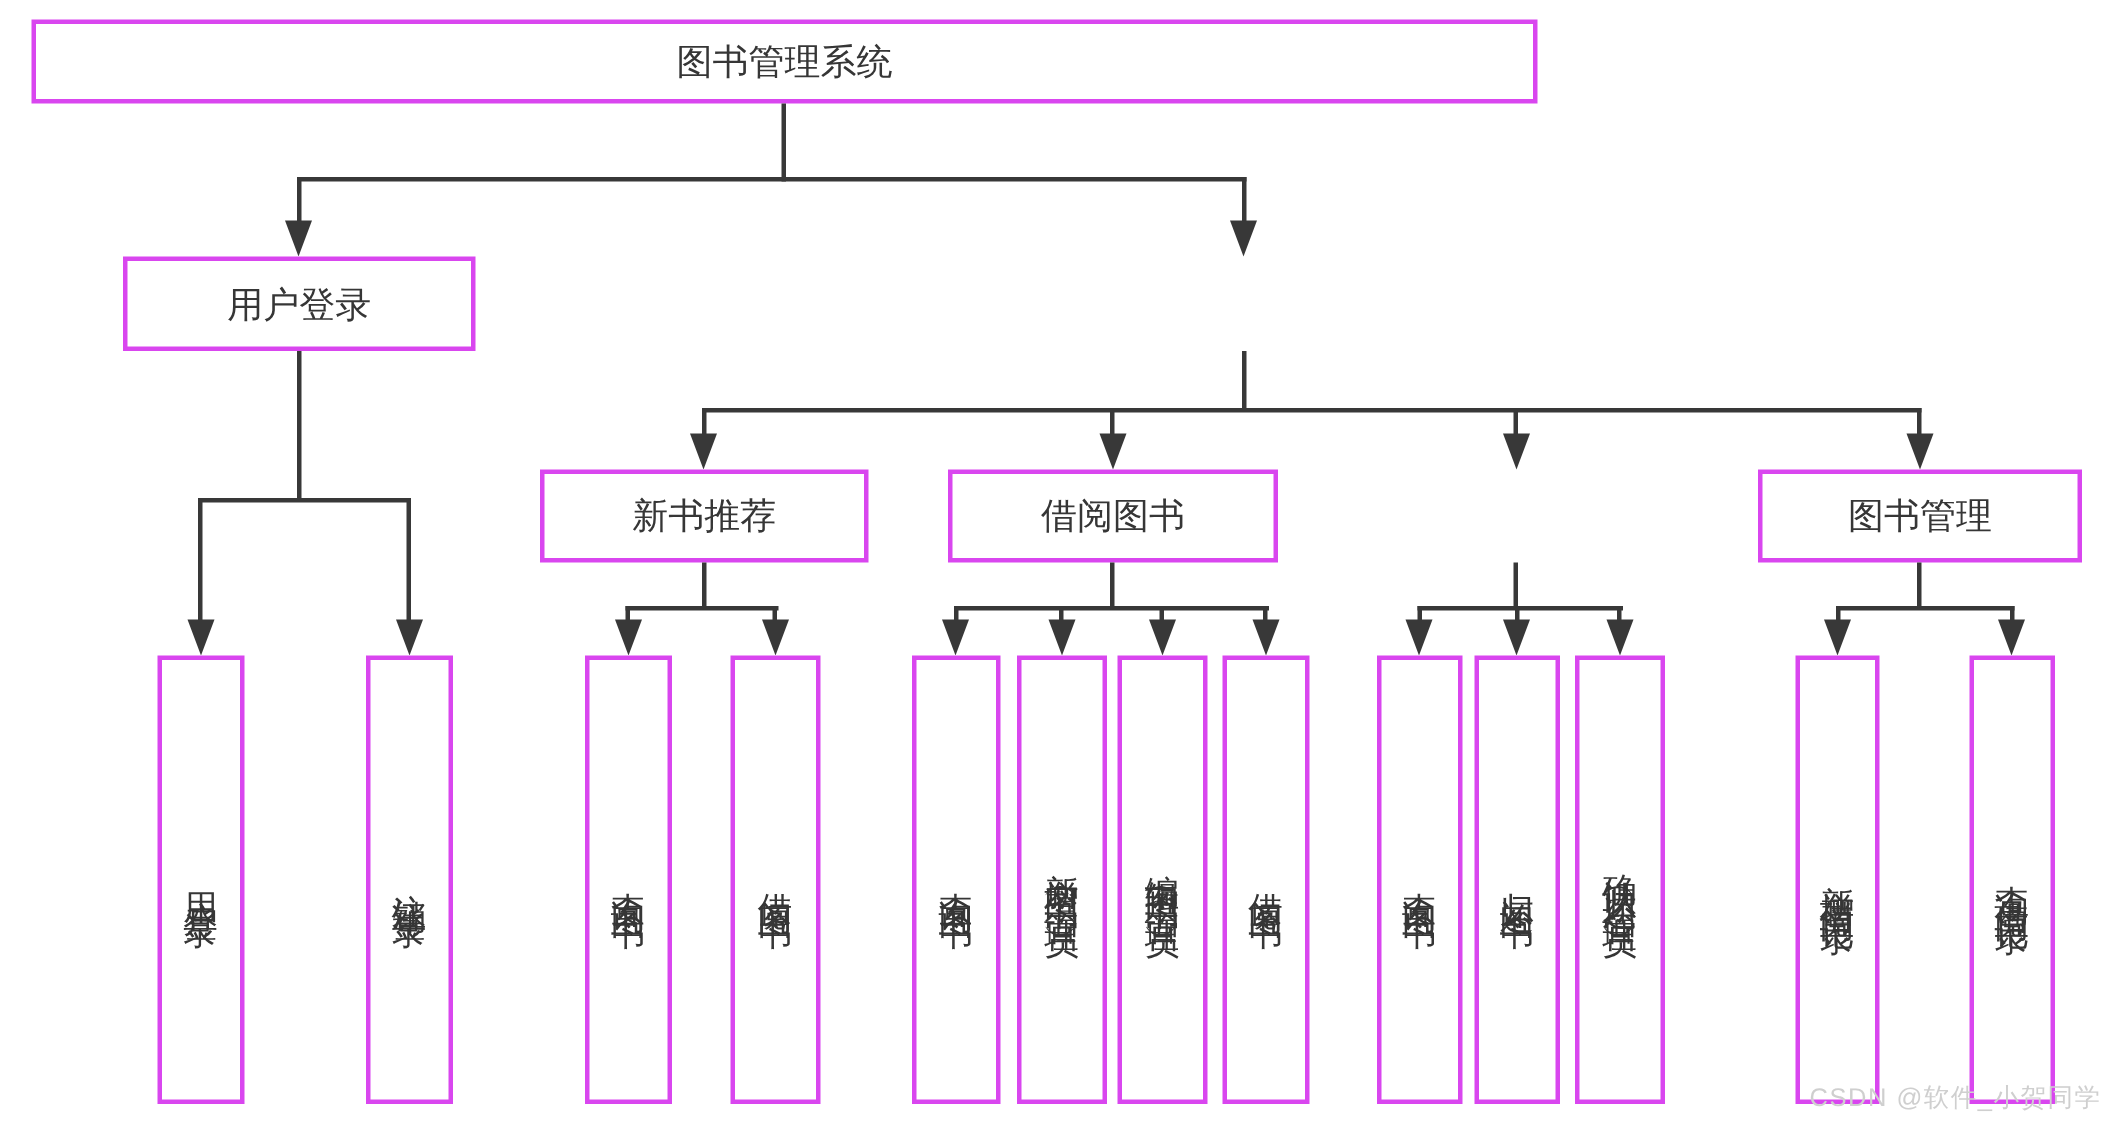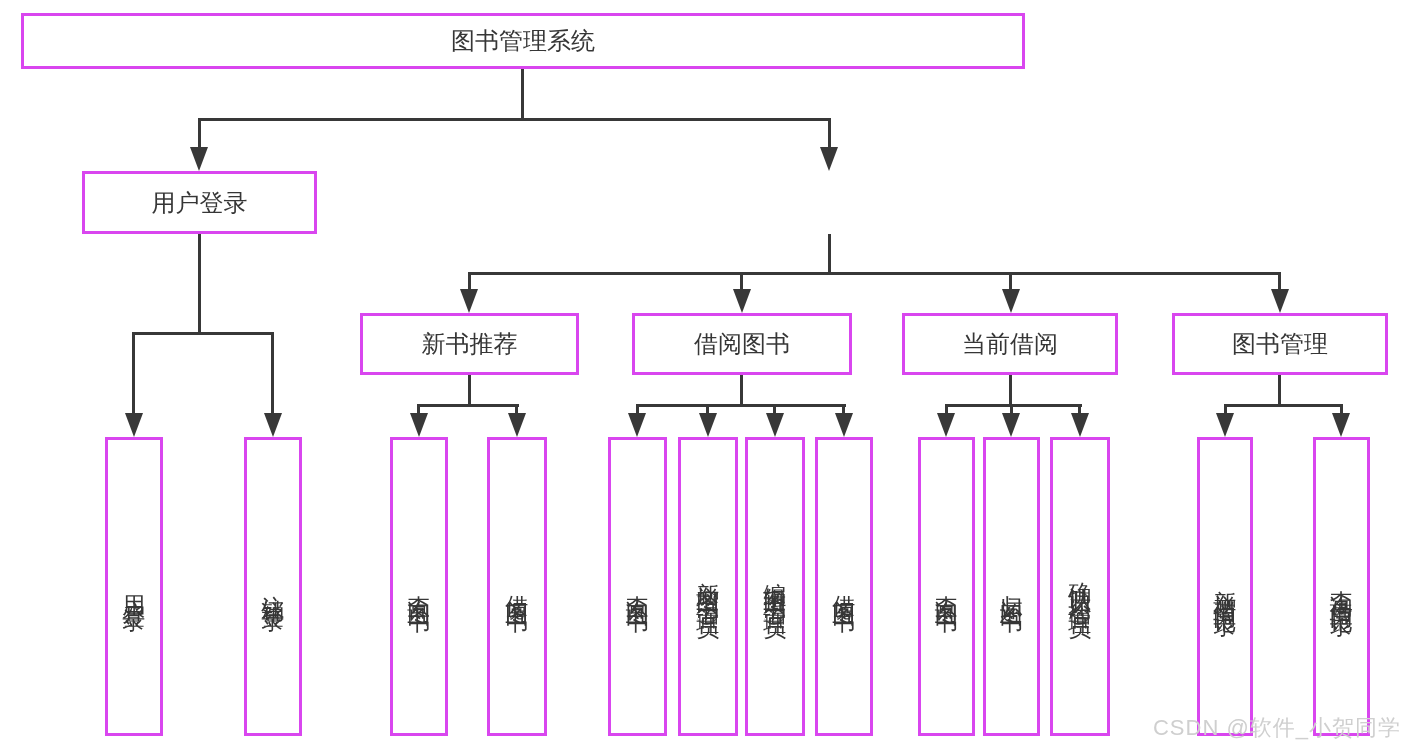--- a/index.html
+++ b/index.html
@@ -18,21 +18,21 @@
   }
   .lv{position:absolute;width:3px;background:#383838;}
   .lh{position:absolute;height:3px;background:#383838;}
   .arr{
     position:absolute;width:0;height:0;
     border-left:9px solid transparent;border-right:9px solid transparent;
     border-top:24px solid #383838;
   }
   .watermark{
     position:absolute;right:4px;bottom:4px;z-index:10;
-    font-size:22px;color:#cfcfcf;white-space:nowrap;letter-spacing:1px;
+    font-size:17px;color:#cfcfcf;white-space:nowrap;letter-spacing:1px;
   }
 
   
   #n-root{left:21px;top:13px;width:1004px;height:56px;}
   #n-user-login{left:82px;top:171px;width:235px;height:63px;}
   #n-book-mgmt{left:711px;top:171px;width:237px;height:63px;}
   #n-new-rec{left:360px;top:313px;width:219px;height:62px;font-family:Liberation Mono, monospace;}
   #n-book-borrow{left:632px;top:313px;width:220px;height:62px;}
   #n-current{left:902px;top:313px;width:216px;height:62px;}
   #n-record{left:1172px;top:313px;width:216px;height:62px;}
@@ -148,23 +148,20 @@
   <div class="arr" id="c-bm-a3h"></div>
   <div class="lv" id="c-bm-a4s"></div>
   <div class="arr" id="c-bm-a4h"></div>
 
   <div class="box" id="n-new-rec">
     <span class="hlabel">新书推荐</span>
   </div>
   <div class="box" id="n-book-borrow">
     <span class="hlabel">借阅图书</span>
   </div>
-  <div class="box" id="n-current">
-    <span class="hlabel">当前借阅</span>
-  </div>
   <div class="box" id="n-record">
     <span class="hlabel">图书管理</span>
   </div>
 
   <div class="lv" id="c-g2-stem"></div>
   <div class="lh" id="c-g2-bar"></div>
   <div class="lv" id="c-g2-a1s"></div>
   <div class="arr" id="c-g2-a1h"></div>
   <div class="lv" id="c-g2-a2s"></div>
   <div class="arr" id="c-g2-a2h"></div>

